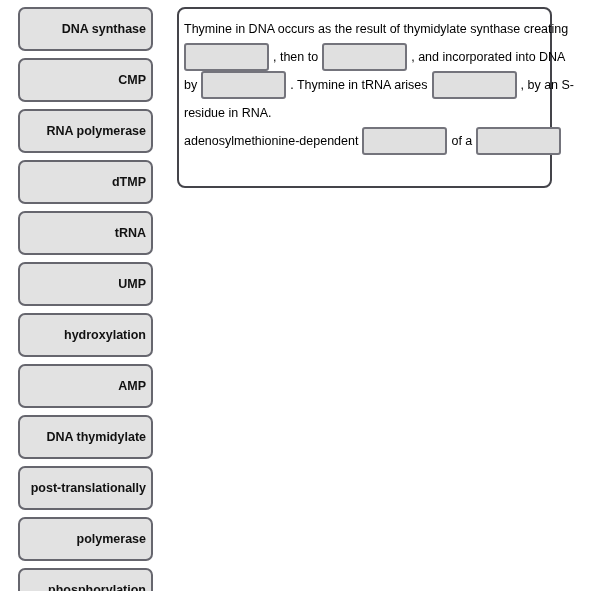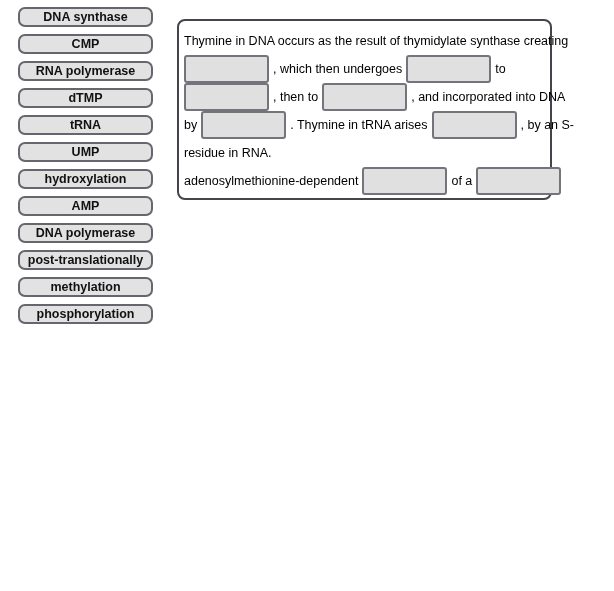--- a/index.html
+++ b/index.html
@@ -20,31 +20,31 @@
   }
   .word-bank{
     position:absolute;left:18px;top:7px;width:135px;
     display:flex;flex-direction:column;gap:7px;
   }
   .wb-btn{
     width:100%;
     background:var(--btn-fill);
     border:2px solid var(--btn-border);
     border-radius:7px;
-    padding:0 5px;
+    padding:12px 5px;
     font-weight:bold;
     font-size:12.5px;
     line-height:16px;
-    text-align:center;
+    text-align:right;
     color:var(--text);
     cursor:pointer;
     user-select:none;
   }
   .passage-panel{
-    position:absolute;left:177px;top:19px;
+    position:absolute;left:177px;top:7px;
     width:375px;height:181px;
     border:2px solid var(--panel-border);
     border-radius:8px;
     padding:6px 5px 0 5px;
     background:#ffffff;
   }
   .p-line{
     display:flex;
     align-items:center;
     height:28px;
@@ -68,26 +68,25 @@
 
 <div class="word-bank">
     <div class="wb-btn">DNA synthase</div>
     <div class="wb-btn">CMP</div>
     <div class="wb-btn">RNA polymerase</div>
     <div class="wb-btn">dTMP</div>
     <div class="wb-btn">tRNA</div>
     <div class="wb-btn">UMP</div>
     <div class="wb-btn">hydroxylation</div>
     <div class="wb-btn">AMP</div>
-    <div class="wb-btn">DNA polymerase</div>
+    <div class="wb-btn">DNA thymidylate</div>
     <div class="wb-btn">post-translationally</div>
-    <div class="wb-btn">methylation</div>
+    <div class="wb-btn">polymerase</div>
     <div class="wb-btn">phosphorylation</div>
   </div>
 
 <div class="passage-panel">
     <div class="p-line"><span class="p-text">Thymine in DNA occurs as the result of thymidylate synthase creating</span></div>
-    <div class="p-line"><div class="blank"></div><span class="p-text">, which then undergoes</span><div class="blank"></div><span class="p-text">to</span></div>
     <div class="p-line"><div class="blank"></div><span class="p-text">, then to</span><div class="blank"></div><span class="p-text">, and incorporated into DNA</span></div>
     <div class="p-line"><span class="p-text">by</span><div class="blank"></div><span class="p-text">. Thymine in tRNA arises</span><div class="blank"></div><span class="p-text">, by an S-</span></div>
     <div class="p-line"><span class="p-text">residue in RNA.</span></div>
     <div class="p-line"><span class="p-text">adenosylmethionine-dependent</span><div class="blank"></div><span class="p-text">of a</span><div class="blank"></div></div>
   </div>
 
 </body></html>

